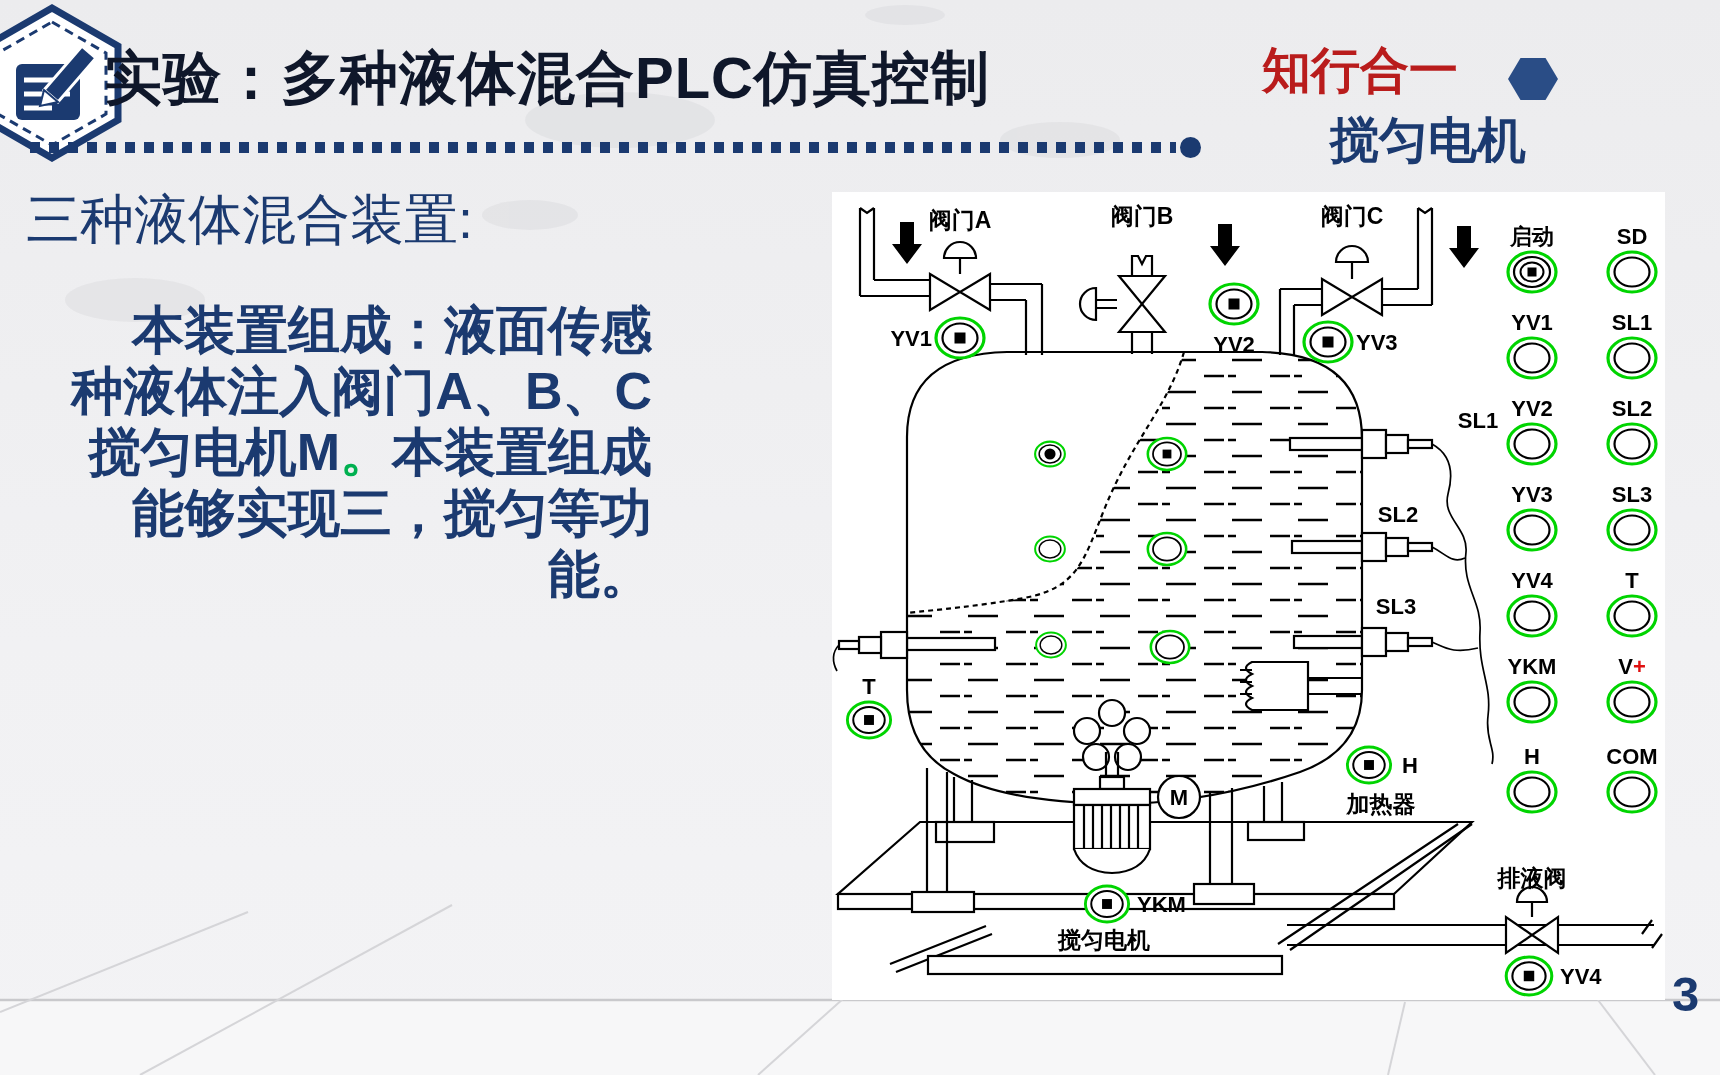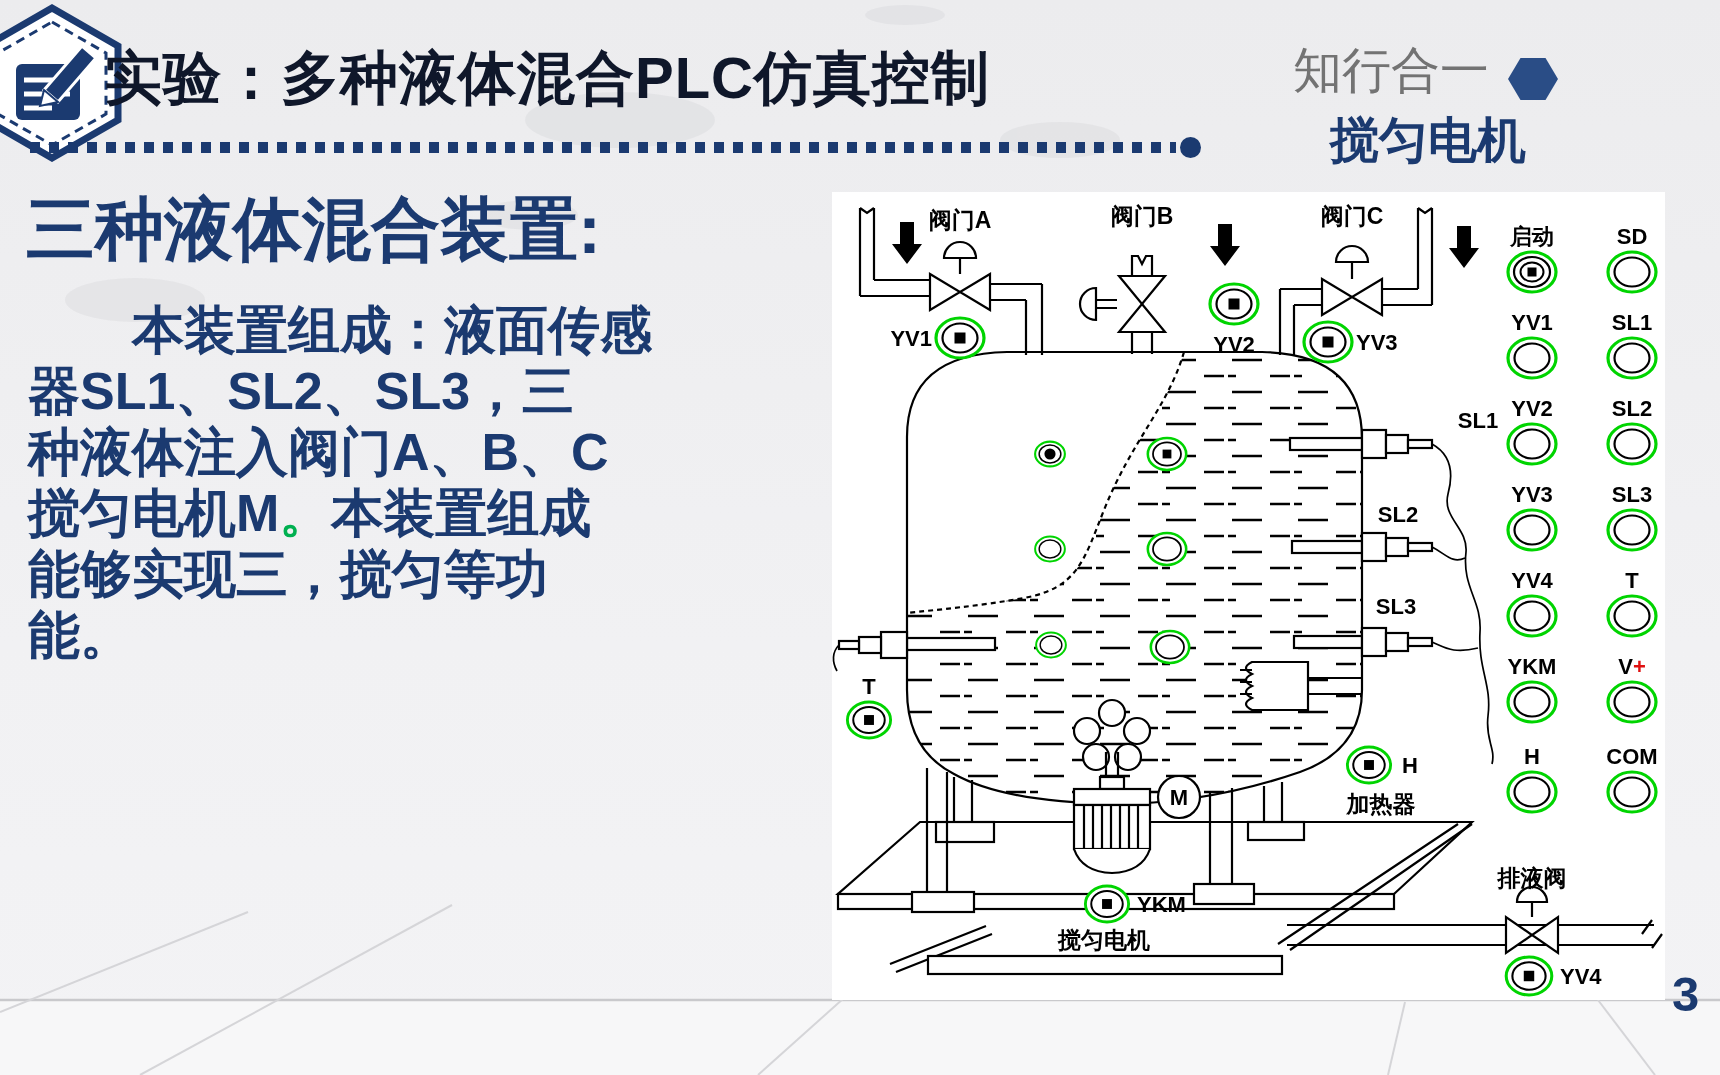--- a/index.html
+++ b/index.html
@@ -7,27 +7,27 @@
        font-family:"Liberation Sans","DejaVu Sans",sans-serif;
        background:linear-gradient(180deg,#ececee 0%,#f1f1f3 60%,#f3f3f5 100%);}
   #bg-svg{position:absolute;left:0;top:0;width:1720px;height:1075px;}
   
   #badge{position:absolute;left:-14px;top:2px;width:150px;height:160px;}
   #page-title{position:absolute;left:104px;top:40px;font-size:58px;font-weight:bold;
               letter-spacing:1px;color:#0f172a;white-space:nowrap;}
   #dotted-rule{position:absolute;left:30px;top:142px;width:1146px;height:11px;
                background:repeating-linear-gradient(to right,#1b3a70 0 10px,transparent 10px 19px);}
   #rule-dot{position:absolute;left:1180px;top:137px;width:21px;height:21px;border-radius:50%;background:#1b3a70;}
-  #motto1{position:absolute;left:1262px;top:38px;font-size:49px;font-weight:normal;color:#737373;white-space:nowrap;margin-left:31px;}
+  #motto1{position:absolute;left:1262px;top:38px;font-size:49px;font-weight:bold;color:#b91c1c;white-space:nowrap;}
   #motto2{position:absolute;left:1330px;top:108px;font-size:49px;font-weight:bold;color:#1b3a70;white-space:nowrap;}
   #motto-hex{position:absolute;left:1508px;top:58px;width:50px;height:42px;background:#2a4d86;
              clip-path:polygon(25% 0,75% 0,100% 50%,75% 100%,25% 100%,0 50%);}
   
-  #section-heading{position:absolute;left:26px;top:184px;font-size:69px;font-weight:bold;color:#1b3a70;white-space:nowrap;}
-  #paragraph{position:absolute;left:28px;top:300px;font-size:52px;font-weight:bold;color:#1b3a70;line-height:61px;}
+  #section-heading{position:absolute;left:26px;top:184px;font-size:54px;font-weight:normal;color:#1b3a70;white-space:nowrap;}
+  #paragraph{position:absolute;left:28px;top:300px;font-size:52px;font-weight:bold;color:#1b3a70;line-height:61px;text-align:right;}
   #paragraph .pline{white-space:nowrap;}
   .green-mark{color:#00b050;}
   #page-number{position:absolute;left:1672px;top:966px;font-size:49px;font-weight:bold;color:#1b3a70;}
   
   #diagram{position:absolute;left:832px;top:192px;width:833px;height:808px;background:#ffffff;}
   #diagram .ln{stroke:#000;fill:none;stroke-width:2.2px;}
   #diagram .fw{stroke:#000;fill:#fff;stroke-width:2.2px;}
   #diagram .blk{fill:#000;stroke:none;}
   #diagram .thin{stroke:#000;fill:none;stroke-width:1.7px;}
   #diagram text{font-family:"Liberation Sans","DejaVu Sans",sans-serif;font-weight:bold;fill:#000;}
@@ -74,21 +74,20 @@
 <div id="dotted-rule"></div>
 <div id="rule-dot"></div>
 <div id="motto1">知行合一</div>
 <div id="motto-hex"></div>
 <div id="motto2">搅匀电机</div>
 
 <div id="section-heading">三种液体混合装置:</div>
 
 <div id="paragraph">
   <div class="pline">　　本装置组成：液面传感</div>
-  <div class="pline">器SL1、SL2、SL3，三</div>
   <div class="pline">种液体注入阀门A、B、C</div>
   <div class="pline"><span>搅匀电机M</span><span class="green-mark">。</span><span>本装置组成</span></div>
   <div class="pline">能够实现三，搅匀等功</div>
   <div class="pline">能。</div>
 </div>
 
 <svg id="diagram" viewBox="0 0 833 808">
 <defs>
   <g id="ioff">
     <ellipse rx="24" ry="20" fill="#fff" stroke="#00d400" stroke-width="3.2"></ellipse>

